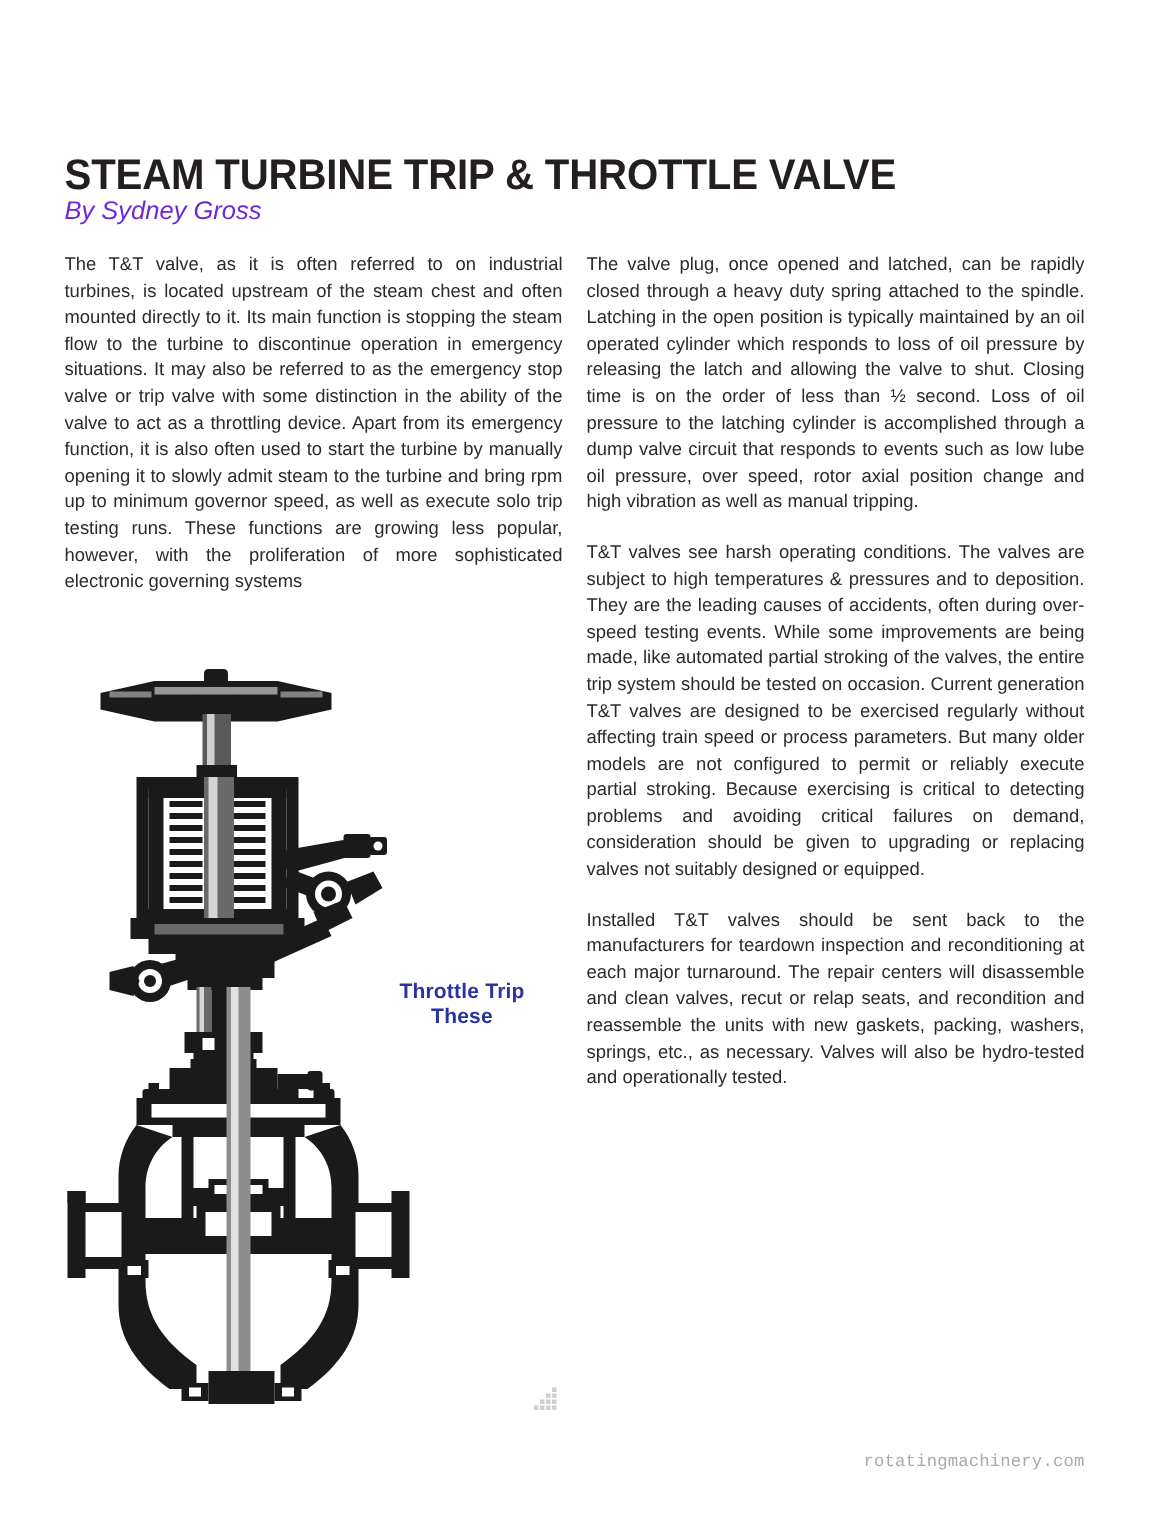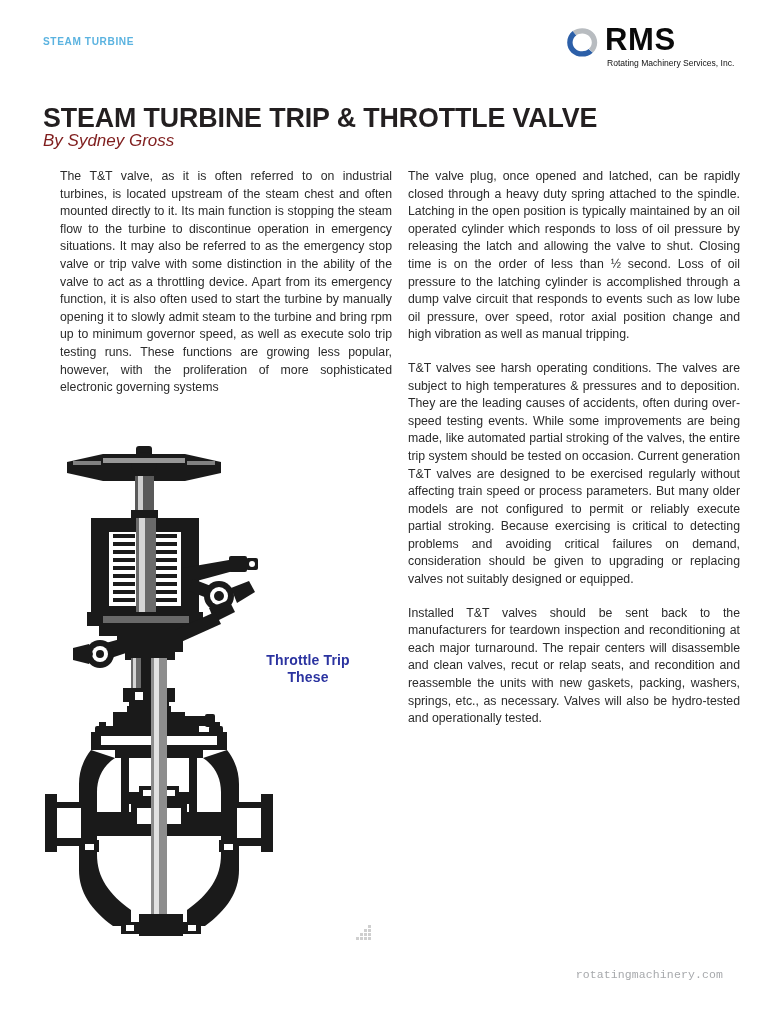--- a/index.html
+++ b/index.html
@@ -98,37 +98,36 @@
     transform-origin: left center;
   }
   .byline {
     position: absolute;
     left: 43px;
     top: 131px;
     font-family: "Liberation Sans", sans-serif;
     font-size: 17px;
     font-style: italic;
     font-weight: 400;
-    color: #7f1d1d;
+    color: #6d28d9;
     white-space: nowrap;
   }
 
   
   .col {
     position: absolute;
     top: 168px;
     width: 332px;
     font-family: "Liberation Sans", sans-serif;
     font-size: 12.3px;
     line-height: 17.6px;
     color: #2b2b2b;
     text-align: justify;
     text-justify: inter-word;
     hyphens: none;
-    margin-left: 17px;
   }
   .col.left  { left: 43px; }
   .col.right { left: 391px; }
   .col p {
     margin: 0 0 16px 0;
     text-align: justify;
   }
   .col p:last-child { margin-bottom: 0; }
 
   
@@ -174,41 +173,20 @@
     color: #a7a9ac;
     letter-spacing: 0.01em;
     white-space: nowrap;
   }
 </style>
 </head>
 <body>
 
 <div id="page">
 
-  <div class="header">
-
-    <div class="kicker">STEAM TURBINE</div>
-
-    <div class="logo">
-      <div class="logo-mark">
-        <svg width="38" height="38" viewBox="0 0 38 38" aria-hidden="true">
-
-          <path d="M19.2 2.2 C27.6 2.2 34.2 8.2 34.2 16.4 C34.2 20.6 32.5 24.2 29.7 26.7
-                   L25.9 22.6 C27.7 21.0 28.8 18.8 28.8 16.4 C28.8 11.4 24.5 7.5 19.2 7.5
-                   C16.9 7.5 14.8 8.2 13.2 9.4 L9.6 5.1 C12.3 3.2 15.6 2.2 19.2 2.2 Z" fill="#b8bcc0"></path>
-
-          <path d="M9.6 5.1 L13.2 9.4 C11.0 11.0 9.6 13.5 9.6 16.4 C9.6 21.4 13.9 25.3 19.2 25.3
-                   C21.6 25.3 23.9 24.5 25.6 23.1 L29.7 26.7 C26.9 29.2 23.3 30.6 19.2 30.6
-                   C10.8 30.6 4.2 24.6 4.2 16.4 C4.2 11.8 6.3 7.7 9.6 5.1 Z" fill="#2c5fa8"></path>
-        </svg>
-      </div>
-      <div class="logo-rms">RMS</div>
-      <div class="logo-sub">Rotating Machinery Services, Inc.</div>
-    </div>
-  </div>
 
   <h1 class="title">STEAM TURBINE TRIP &amp; THROTTLE VALVE</h1>
 
   <div class="byline">By Sydney Gross</div>
 
   <div class="col left">
     <p>The T&amp;T valve, as it is often referred to on industrial turbines, is located upstream of the steam chest and often mounted directly to it. Its main function is stopping the steam flow to the turbine to discontinue operation in emergency situations. It may also be referred to as the emergency stop valve or trip valve with some distinction in the ability of the valve to act as a throttling device. Apart from its emergency function, it is also often used to start the turbine by manually opening it to slowly admit steam to the turbine and bring rpm up to minimum governor speed, as well as execute solo trip testing runs. These functions are growing less popular, however, with the proliferation of more sophisticated electronic governing systems</p>
   </div>
 
   <div class="col right">

